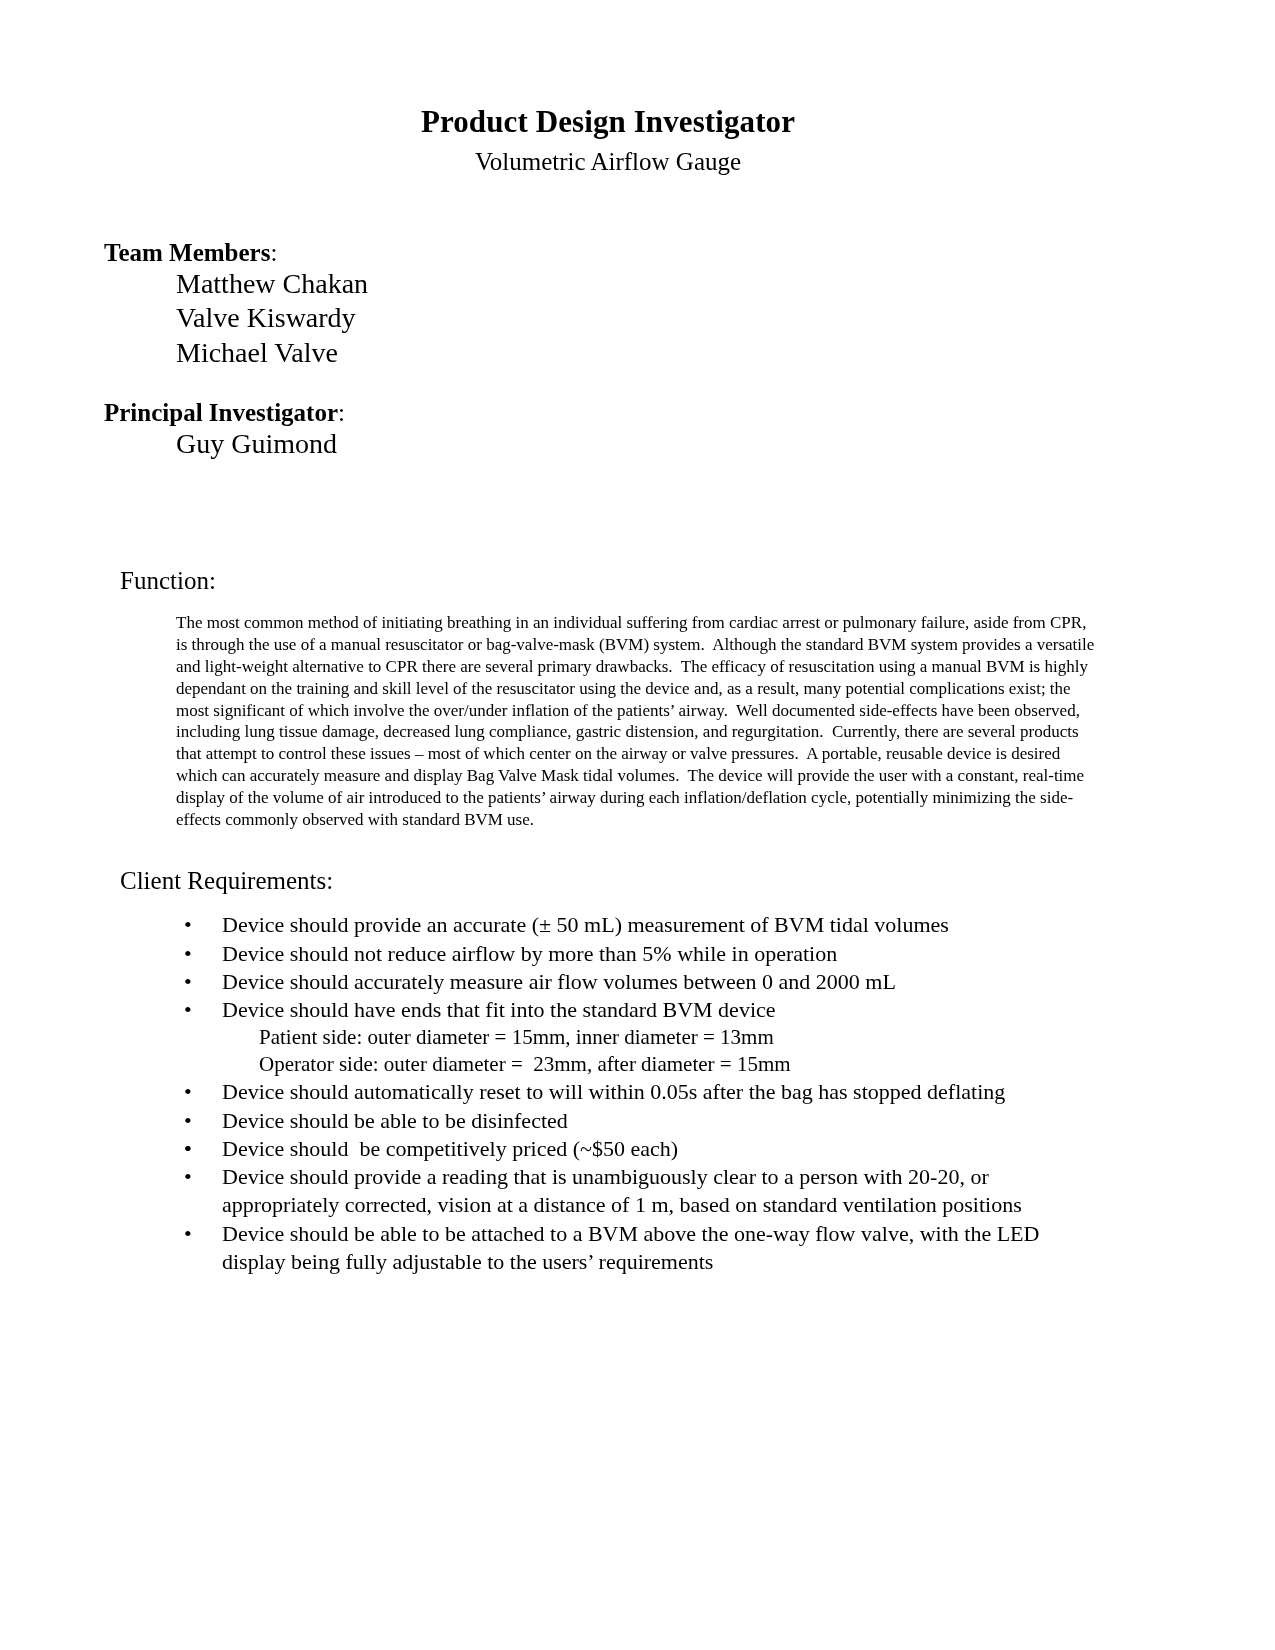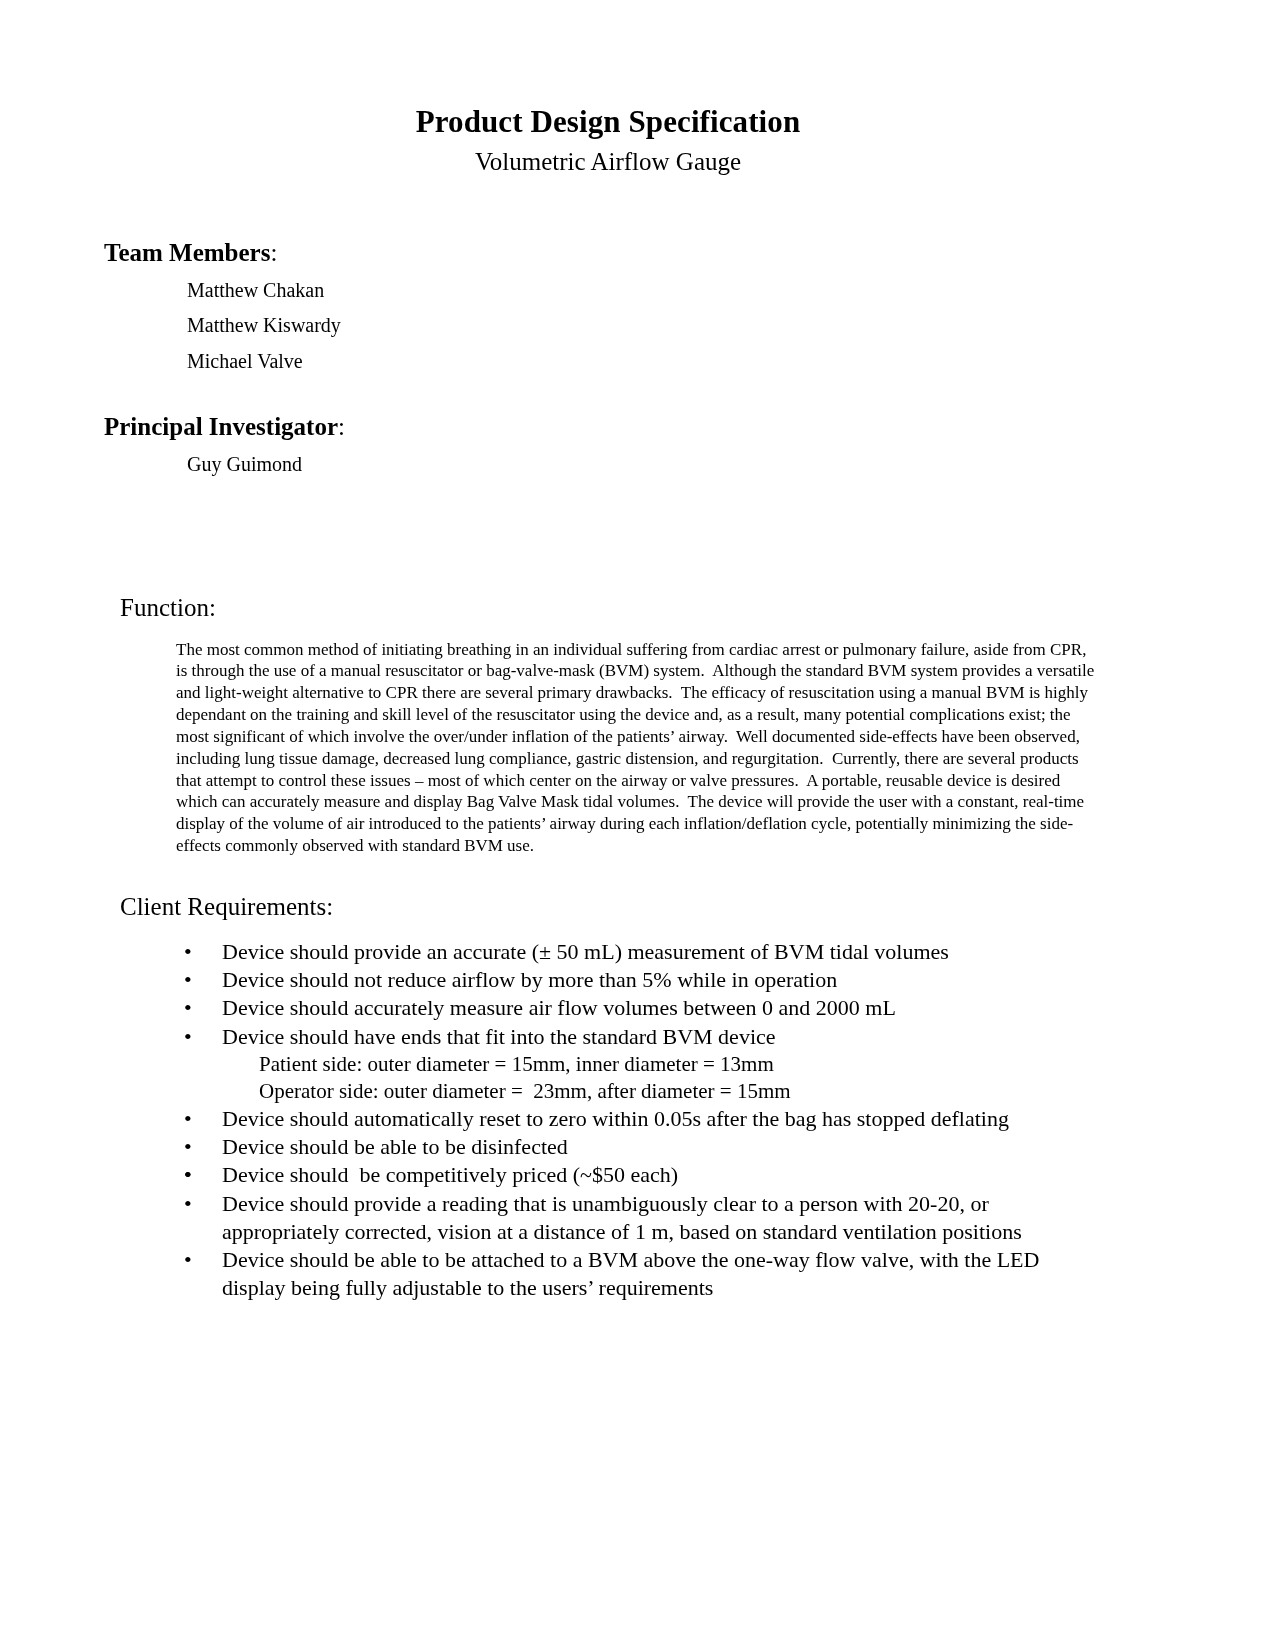--- a/index.html
+++ b/index.html
@@ -46,23 +46,23 @@
   .meta-heading {
     font-size: 25px;
     font-weight: bold;
     line-height: 1.12;
     margin: 0;
   }
   .meta-heading .colon {
     font-weight: normal;
   }
   .meta-line {
-    font-size: 20px;
+    font-size: 28px;
     line-height: 1.24;
-    margin: 11px;
+    margin: 0;
     padding-left: 72px;
   }
 
   .gap-sm { height: 20px; }
   .gap-md { height: 28px; }
   .gap-lg { height: 62px; }
 
   
   .section-heading {
     font-size: 25px;
@@ -110,29 +110,29 @@
     margin: 0;
     padding-left: 155px;
     white-space: pre-wrap;
   }
 </style>
 </head>
 <body>
 
 <div class="page">
 
-  <h1 class="doc-title">Product Design Specification</h1>
+  <h1 class="doc-title">Product Design Investigator</h1>
   <div class="doc-subtitle">Volumetric Airflow Gauge</div>
 
   <div class="gap-lg"></div>
 
   <div class="meta-block">
     <div class="meta-heading"><span>Team Members</span><span class="colon">:</span></div>
     <div class="meta-line">Matthew Chakan</div>
-    <div class="meta-line">Matthew Kiswardy</div>
+    <div class="meta-line">Valve Kiswardy</div>
     <div class="meta-line">Michael Valve</div>
   </div>
 
   <div class="gap-md"></div>
 
   <div class="meta-block">
     <div class="meta-heading"><span>Principal Investigator</span><span class="colon">:</span></div>
     <div class="meta-line">Guy Guimond</div>
   </div>
 
@@ -150,21 +150,21 @@
 
   <div class="section">
     <div class="section-heading">Client Requirements:</div>
     <ul class="req-list" id="req-list">
         <li class="req-item"><span class="bullet">•</span><span>Device should provide an accurate (± 50 mL) measurement of BVM tidal volumes</span></li>
         <li class="req-item"><span class="bullet">•</span><span>Device should not reduce airflow by more than 5% while in operation</span></li>
         <li class="req-item"><span class="bullet">•</span><span>Device should accurately measure air flow volumes between 0 and 2000 mL</span></li>
         <li class="req-item"><span class="bullet">•</span><span>Device should have ends that fit into the standard BVM device</span></li>
         <li class="sub-line">Patient side: outer diameter = 15mm, inner diameter = 13mm</li>
         <li class="sub-line">Operator side: outer diameter =  23mm, after diameter = 15mm</li>
-        <li class="req-item"><span class="bullet">•</span><span>Device should automatically reset to zero within 0.05s after the bag has stopped deflating</span></li>
+        <li class="req-item"><span class="bullet">•</span><span>Device should automatically reset to will within 0.05s after the bag has stopped deflating</span></li>
         <li class="req-item"><span class="bullet">•</span><span>Device should be able to be disinfected</span></li>
         <li class="req-item"><span class="bullet">•</span></li>
         <li class="req-item"><span class="bullet">•</span><span>Device should  be competitively priced (~$50 each)</span></li>
         <li class="req-item"><span class="bullet">•</span><span>Device should provide a reading that is unambiguously clear to a person with 20-20, or appropriately corrected, vision at a distance of 1 m, based on standard ventilation positions</span></li>
         <li class="req-item"><span class="bullet">•</span><span>Device should be able to be attached to a BVM above the one-way flow valve, with the LED display being fully adjustable to the users’ requirements</span></li>
       </ul>
   </div>
 
 </div>
 

